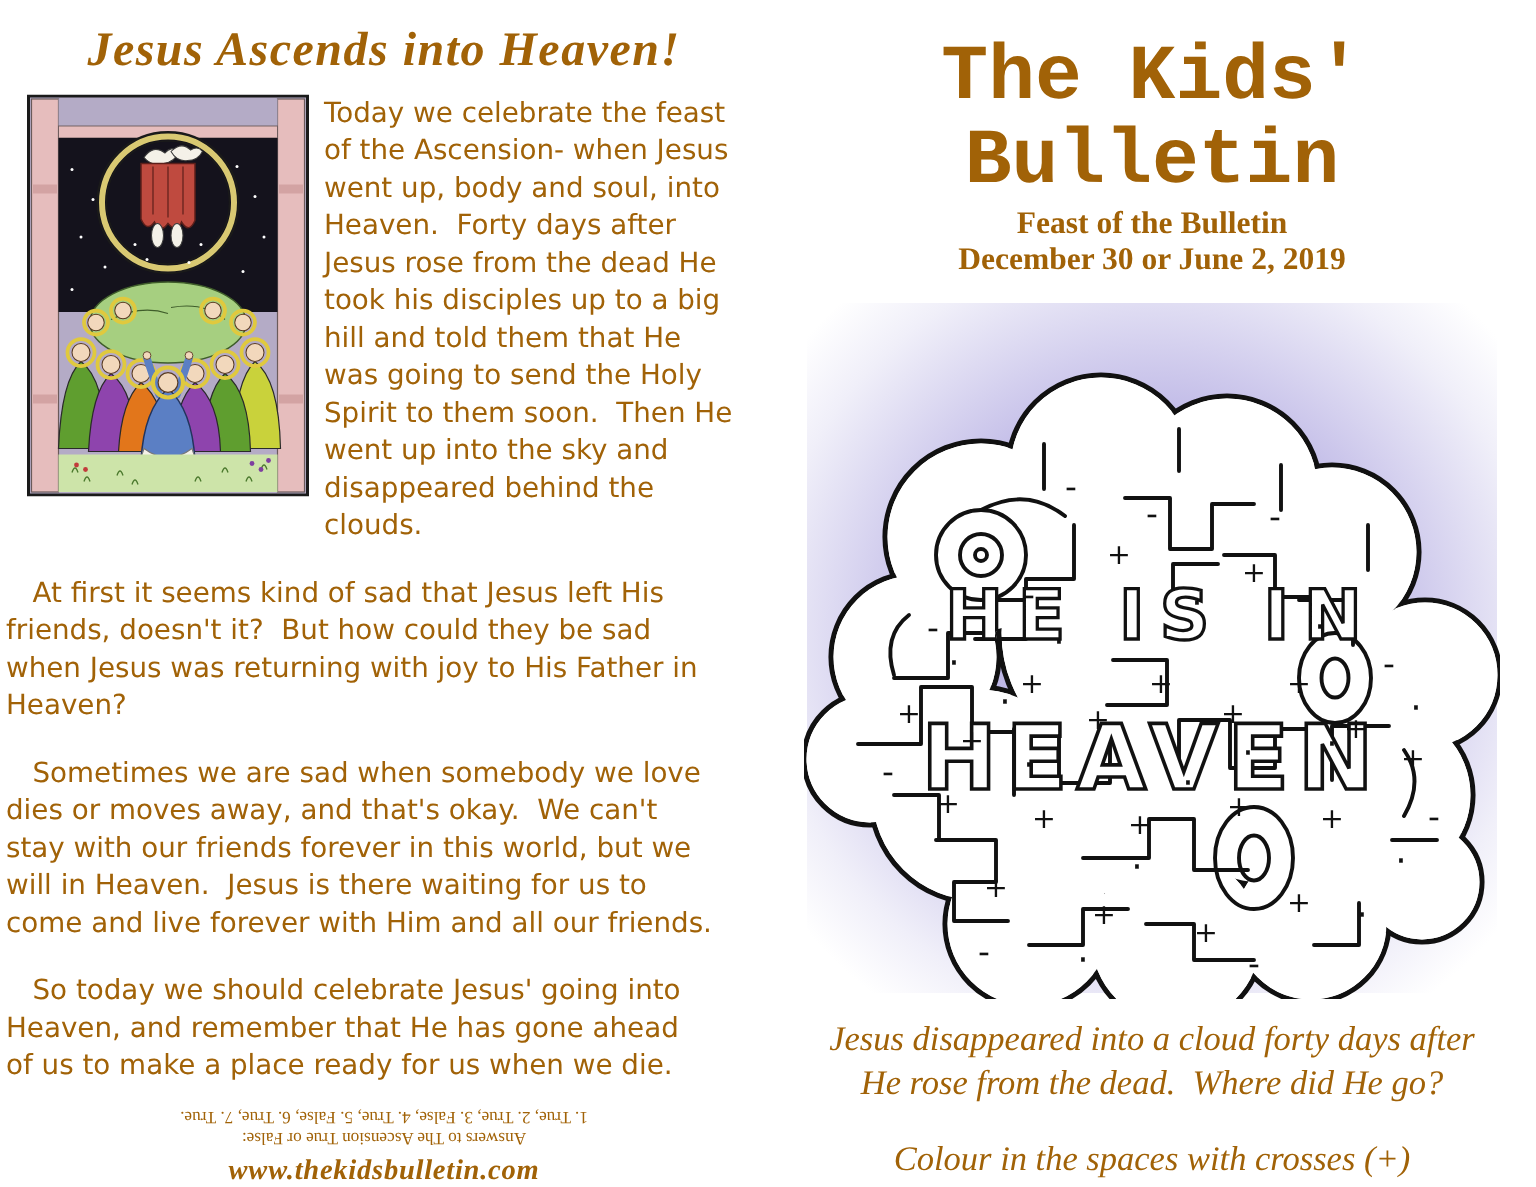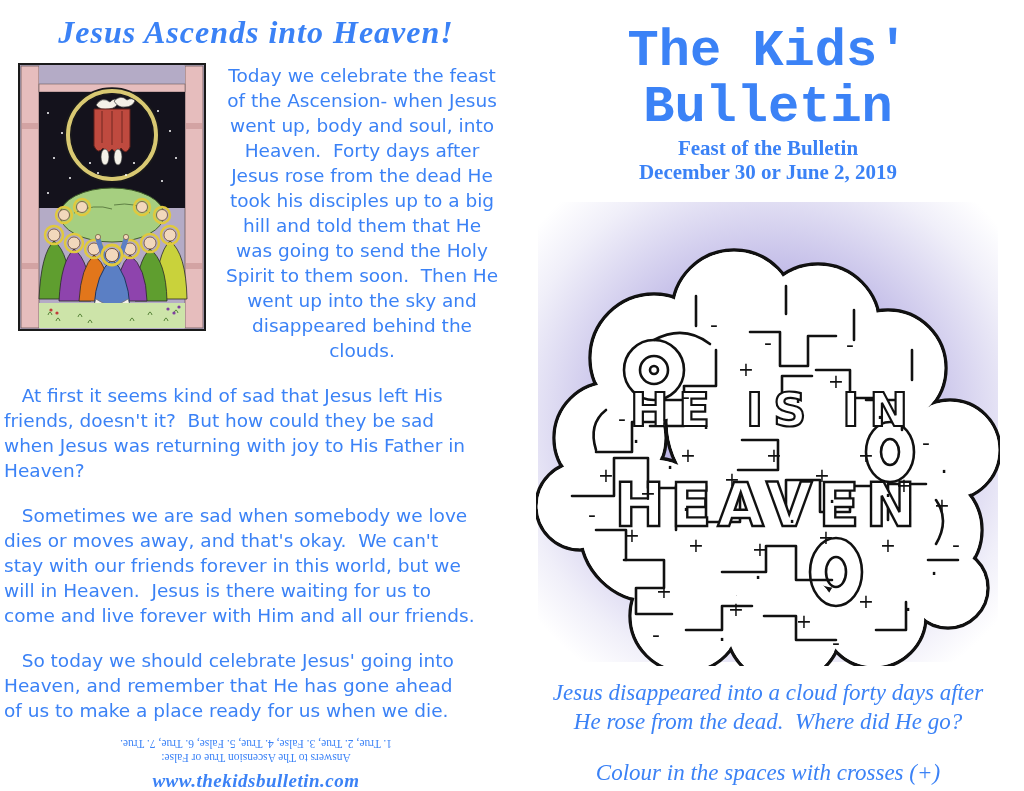--- a/index.html
+++ b/index.html
@@ -1,26 +1,26 @@
 <!DOCTYPE html>
 <html><head>
 <meta charset="utf-8">
 <style>
   html,body{margin:0;padding:0;background:#ffffff;}
   #page{position:relative;width:1024px;height:791px;background:#ffffff;overflow:hidden;
-        font-family:"DejaVu Sans",sans-serif;color:#3b82f6;}
+        font-family:"DejaVu Sans",sans-serif;color:#a16207;}
   
   .left-page{position:absolute;left:0;top:0;width:512px;height:791px;}
   .left-title{margin:14px 0 0 0;text-align:center;
       font-family:"Liberation Serif",serif;font-style:italic;font-weight:bold;
       font-size:32px;letter-spacing:1px;}
   .intro-row{display:flex;margin:12px 0 0 0;padding:0 4px 0 18px;}
   .woodcut{flex:0 0 188px;width:188px;height:268px;}
   .intro-text{margin-left:10px;width:302px;font-size:18.5px;line-height:25px;
-      white-space:pre-wrap;text-align:center;}
+      white-space:pre-wrap;}
   .body-par{margin:20px 0 0 0;padding:0 2px 0 4px;width:506px;
       font-size:18.5px;line-height:25px;white-space:pre-wrap;}
   .answers-flip{margin:14px auto 0 auto;width:420px;transform:rotate(180deg);
       text-align:center;font-family:"Liberation Serif",serif;font-size:11.5px;
       line-height:13.5px;white-space:pre-wrap;}
   .website{margin:6px auto 15px auto;text-align:center;width:480px;
       font-family:"Liberation Serif",serif;font-style:italic;font-weight:bold;
       font-size:19px;letter-spacing:0.5px;}
   
   .right-page{position:absolute;left:512px;top:0;width:512px;height:791px;}

